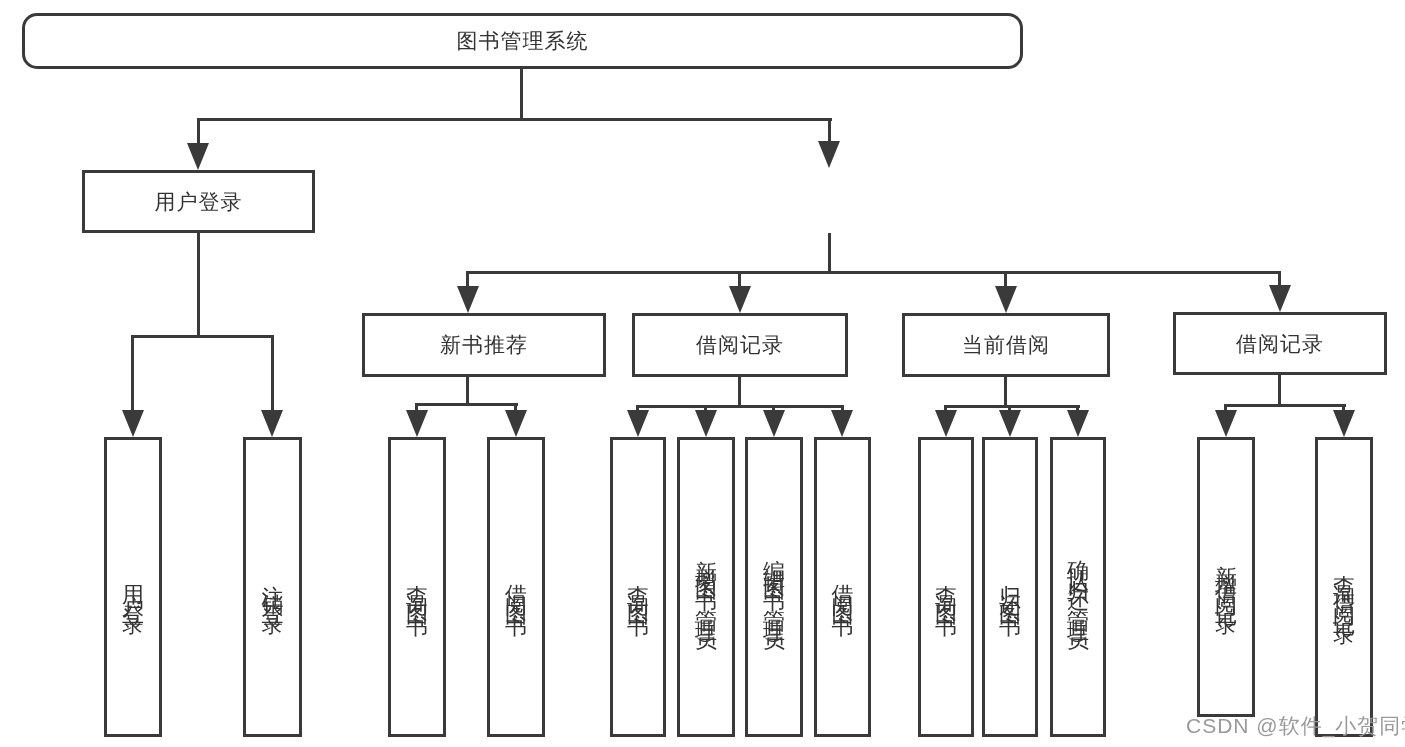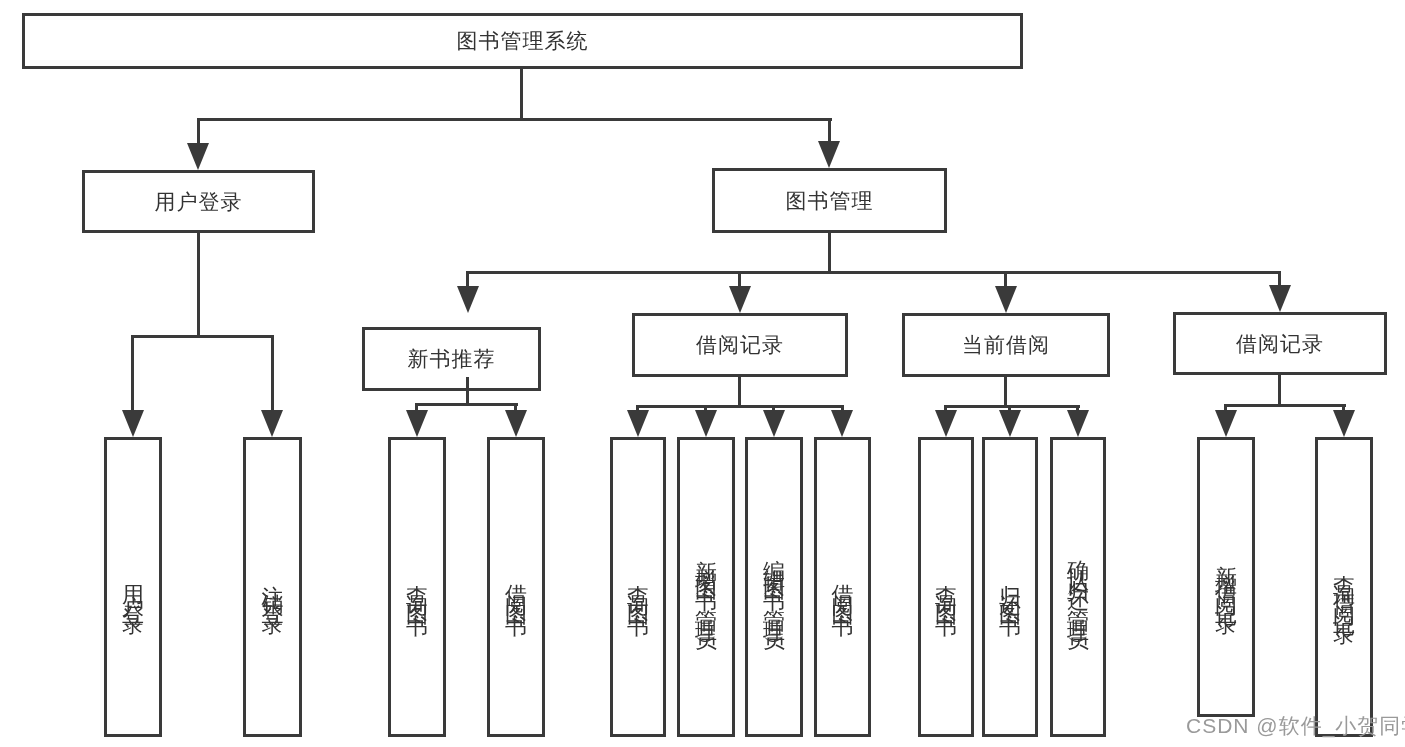--- a/index.html
+++ b/index.html
@@ -51,51 +51,50 @@
     letter-spacing:1px;
     z-index:5;
     white-space:nowrap;
   }
 </style>
 </head>
 <body>
 
 <div id="canvas">
 
-  <div class="box" style="left:22px;top:13px;width:1001px;height:56px;">图书管理系统</div>
+  <div class="box" style="left:22px;top:13px;width:1001px;height:56px;border-radius:15px;">图书管理系统</div>
 
   <div class="vline" style="left:520px;top:69px;height:51px;"></div>
   <div class="hline" style="left:197px;top:118px;width:635px;"></div>
   <div class="vline" style="left:197px;top:118px;height:30px;"></div>
   <div class="arrow" style="left:187px;top:143px;"></div>
   <div class="vline" style="left:828px;top:118px;height:28px;"></div>
   <div class="arrow" style="left:818px;top:141px;"></div>
 
   <div class="box" style="left:82px;top:170px;width:233px;height:63px;">用户登录</div>
-  <div class="box" style="left:712px;top:168px;width:235px;height:65px;">图书管理</div>
 
   <div class="vline" style="left:197px;top:233px;height:105px;"></div>
   <div class="hline" style="left:131px;top:335px;width:143px;"></div>
   <div class="vline" style="left:131px;top:335px;height:80px;"></div>
   <div class="arrow" style="left:122px;top:410px;"></div>
   <div class="vline" style="left:271px;top:335px;height:80px;"></div>
   <div class="arrow" style="left:261px;top:410px;"></div>
 
   <div class="vline" style="left:828px;top:233px;height:41px;"></div>
   <div class="hline" style="left:466px;top:271px;width:815px;"></div>
   <div class="vline" style="left:466px;top:271px;height:20px;"></div>
   <div class="arrow" style="left:457px;top:286px;"></div>
   <div class="vline" style="left:738px;top:271px;height:20px;"></div>
   <div class="arrow" style="left:729px;top:286px;"></div>
   <div class="vline" style="left:1004px;top:271px;height:20px;"></div>
   <div class="arrow" style="left:995px;top:286px;"></div>
   <div class="vline" style="left:1278px;top:271px;height:20px;"></div>
   <div class="arrow" style="left:1269px;top:285px;"></div>
 
-  <div class="box" style="left:362px;top:327px;width:179px;height:64px;">新书推荐</div>
+  <div class="box" style="left:362px;top:313px;width:244px;height:64px;">新书推荐</div>
   <div class="box" style="left:632px;top:313px;width:216px;height:64px;">借阅记录</div>
   <div class="box" style="left:902px;top:313px;width:208px;height:64px;">当前借阅</div>
   <div class="box" style="left:1173px;top:312px;width:214px;height:63px;">借阅记录</div>
 
   <div class="vline" style="left:466px;top:377px;height:28px;"></div>
   <div class="hline" style="left:415px;top:403px;width:103px;"></div>
   <div class="vline" style="left:415px;top:403px;height:12px;"></div>
   <div class="arrow" style="left:406px;top:410px;"></div>
   <div class="vline" style="left:514px;top:403px;height:12px;"></div>
   <div class="arrow" style="left:505px;top:410px;"></div>

